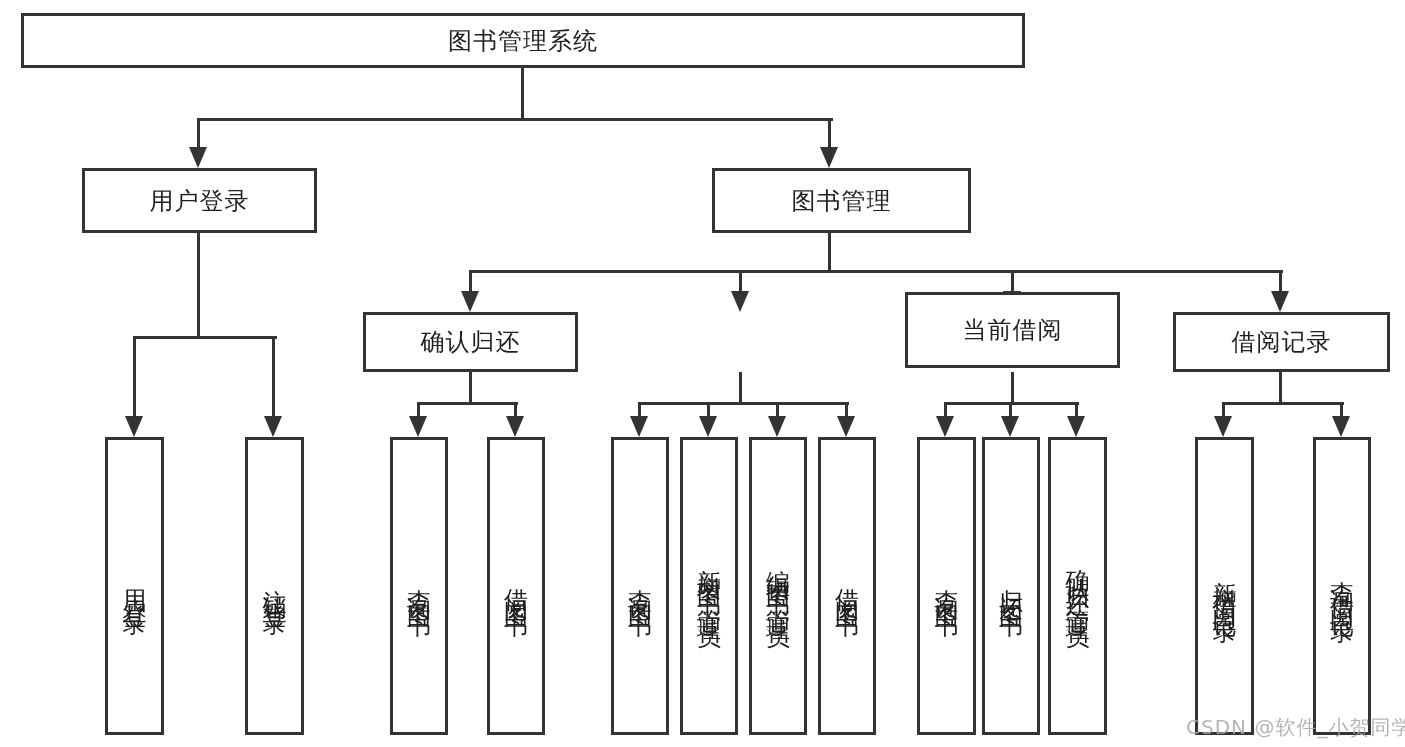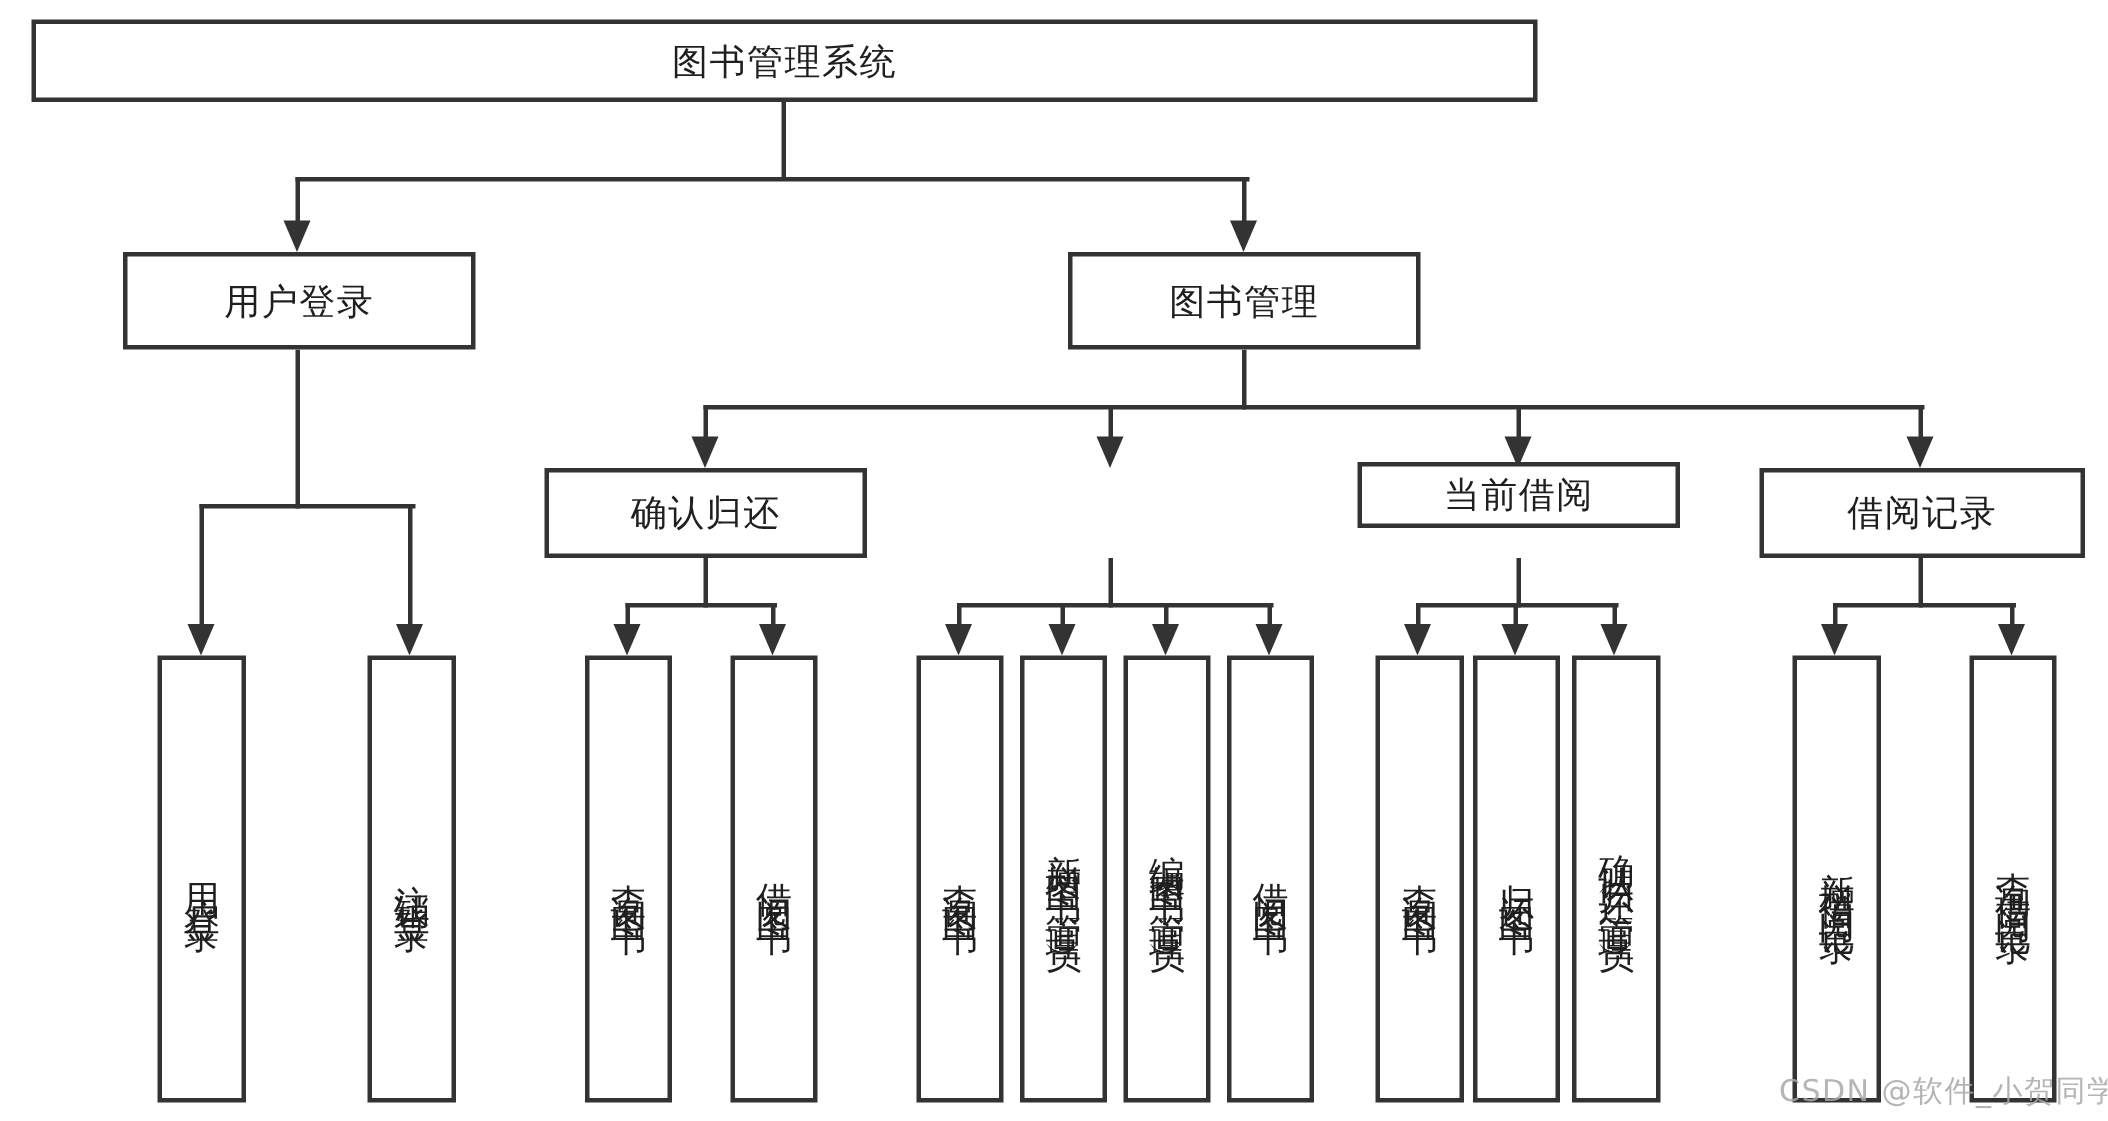--- a/index.html
+++ b/index.html
@@ -36,42 +36,42 @@
   <div class="box hbox" style="left:21px;top:13px;width:1004px;height:55px">图书管理系统</div>
 
   <div class="vl" style="left:521px;top:68px;height:52px"></div>
   <div class="hl" style="left:197px;top:118px;width:636px"></div>
   <div class="vl" style="left:197px;top:118px;height:32px"></div>
   <div class="ah" style="left:189px;top:147px"></div>
   <div class="vl" style="left:828px;top:118px;height:32px"></div>
   <div class="ah" style="left:820px;top:147px"></div>
 
   <div class="box hbox" style="left:82px;top:168px;width:235px;height:65px">用户登录</div>
-  <div class="box hbox" style="left:712px;top:168px;width:235px;height:65px">图书管理</div>
+  <div class="box hbox" style="left:712px;top:168px;width:259px;height:65px">图书管理</div>
 
   <div class="vl" style="left:197px;top:233px;height:106px"></div>
   <div class="hl" style="left:133px;top:336px;width:144px"></div>
   <div class="vl" style="left:133px;top:336px;height:82px"></div>
   <div class="ah" style="left:125px;top:416px"></div>
   <div class="vl" style="left:272px;top:336px;height:82px"></div>
   <div class="ah" style="left:264px;top:416px"></div>
 
   <div class="vl" style="left:828px;top:233px;height:40px"></div>
   <div class="hl" style="left:469px;top:270px;width:814px"></div>
   <div class="vl" style="left:469px;top:270px;height:24px"></div>
   <div class="ah" style="left:461px;top:291px"></div>
   <div class="vl" style="left:739px;top:270px;height:24px"></div>
   <div class="ah" style="left:731px;top:291px"></div>
   <div class="vl" style="left:1011px;top:270px;height:24px"></div>
   <div class="ah" style="left:1003px;top:291px"></div>
   <div class="vl" style="left:1279px;top:270px;height:24px"></div>
   <div class="ah" style="left:1271px;top:291px"></div>
 
   <div class="box hbox" style="left:363px;top:312px;width:215px;height:60px">确认归还</div>
-  <div class="box hbox" style="left:905px;top:308px;width:215px;height:44px">当前借阅</div>
+  <div class="box hbox" style="left:905px;top:292px;width:215px;height:76px">当前借阅</div>
   <div class="box hbox" style="left:1173px;top:312px;width:217px;height:60px">借阅记录</div>
 
   <div class="vl" style="left:469px;top:372px;height:33px"></div>
   <div class="hl" style="left:417px;top:402px;width:101px"></div>
   <div class="vl" style="left:417px;top:402px;height:18px"></div>
   <div class="ah" style="left:409px;top:416px"></div>
   <div class="vl" style="left:514px;top:402px;height:18px"></div>
   <div class="ah" style="left:506px;top:416px"></div>
 
   <div class="vl" style="left:739px;top:372px;height:33px"></div>

